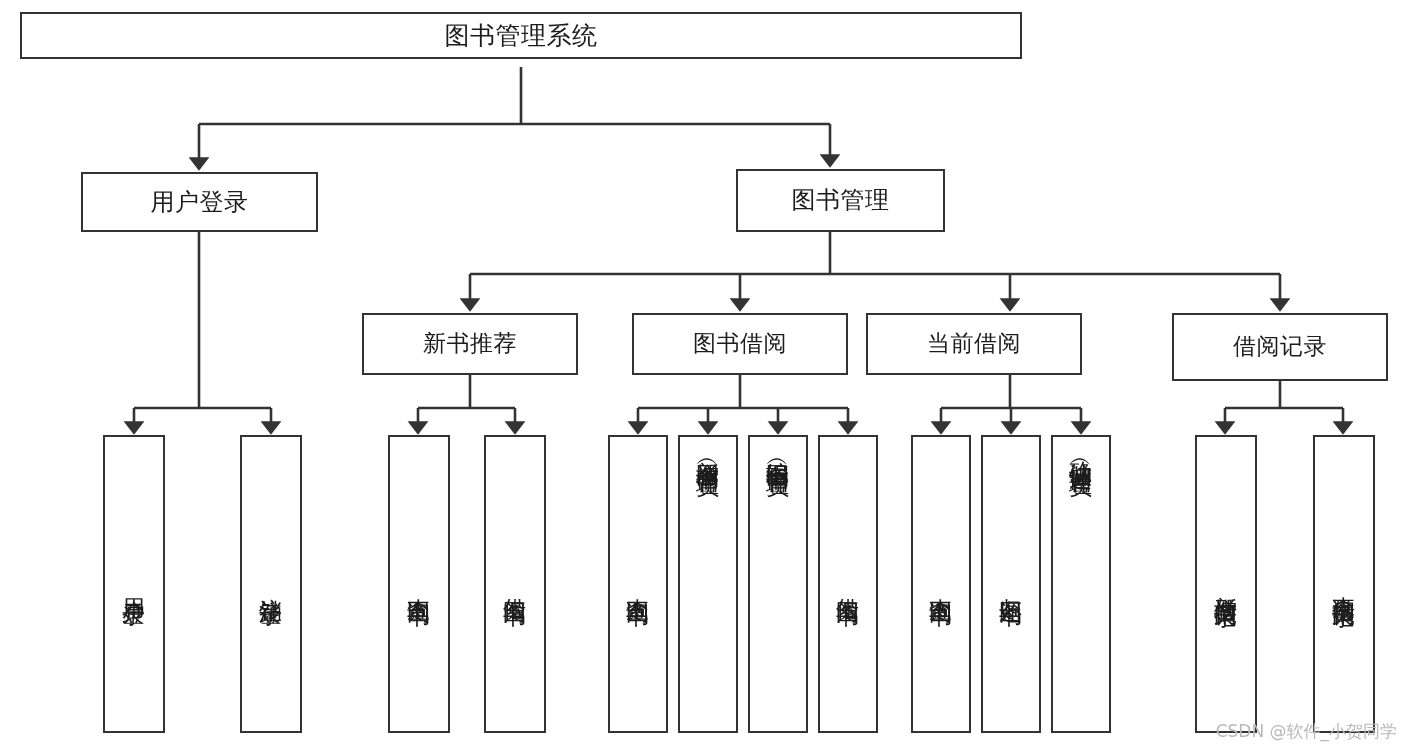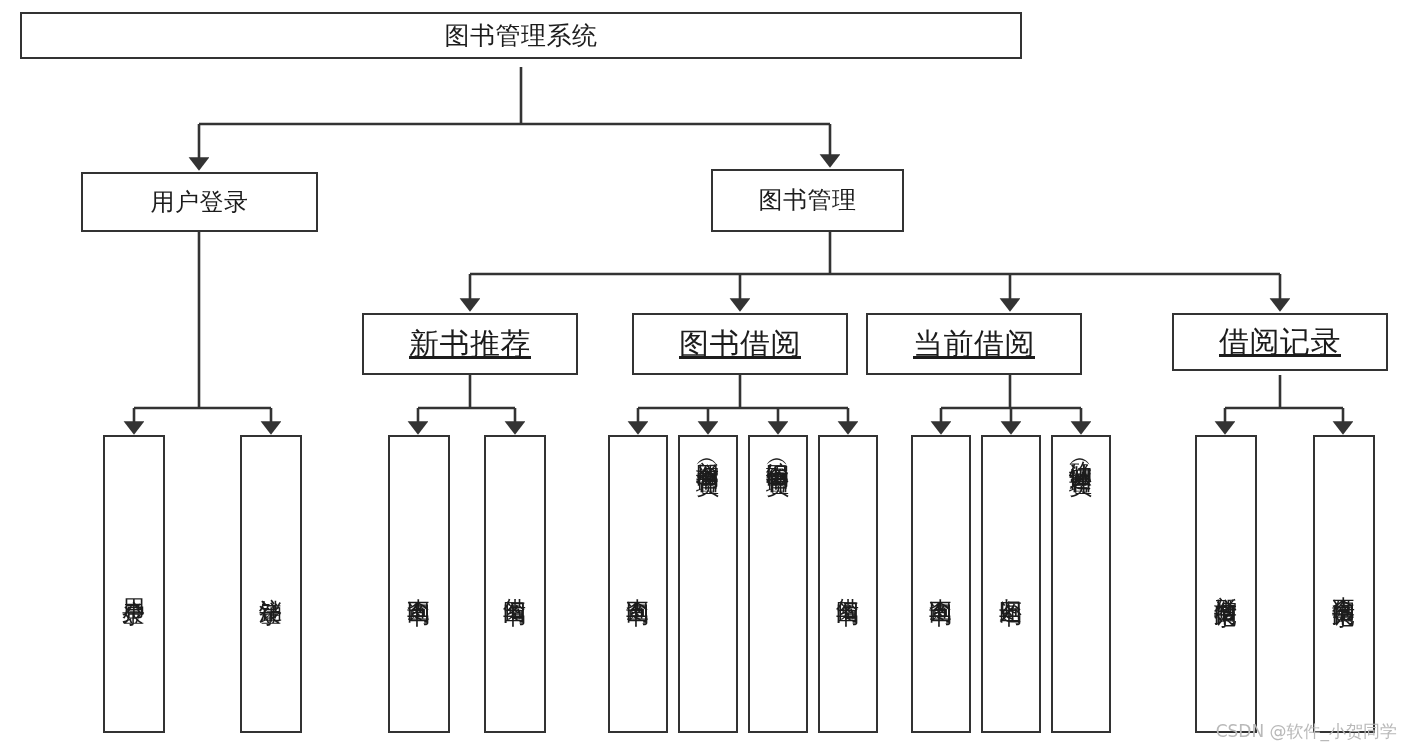--- a/index.html
+++ b/index.html
@@ -37,21 +37,21 @@
     z-index: 2;
   }
   .node .label {
     color: #1c1c1c;
     line-height: 1.12;
     letter-spacing: 0.5px;
     white-space: nowrap;
   }
   .node.root .label { font-size: 25px; }
   .node.lvl1 .label { font-size: 24px; }
-  .node.lvl2 .label { font-size: 30px; text-decoration: underline; }
+  .node.lvl2 .label { font-size: 23px; }
 
   .node.leaf {
     align-items: flex-start;
     padding-top: 6px;
   }
   .node.leaf .label {
     writing-mode: vertical-rl;
     text-orientation: upright;
     font-size: 23px;
     line-height: 1.22;
@@ -135,34 +135,34 @@
     </g>
   </svg>
 
   <div class="node root" style="left:20px; top:12px; width:1002px; height:47px;">
     <span class="label">图书管理系统</span>
   </div>
 
   <div class="node lvl1" style="left:81px; top:172px; width:237px; height:60px;">
     <span class="label">用户登录</span>
   </div>
-  <div class="node lvl1" style="left:711px; top:169px; width:193px; height:63px;">
+  <div class="node lvl1" style="left:736px; top:169px; width:209px; height:63px;">
     <span class="label">图书管理</span>
   </div>
 
   <div class="node lvl2" style="left:362px; top:313px; width:216px; height:62px;">
     <span class="label">新书推荐</span>
   </div>
   <div class="node lvl2" style="left:632px; top:313px; width:216px; height:62px;">
     <span class="label">图书借阅</span>
   </div>
   <div class="node lvl2" style="left:866px; top:313px; width:216px; height:62px;">
     <span class="label">当前借阅</span>
   </div>
-  <div class="node lvl2" style="left:1172px; top:313px; width:216px; height:58px;">
+  <div class="node lvl2" style="left:1172px; top:313px; width:216px; height:68px;">
     <span class="label">借阅记录</span>
   </div>
 
   <div class="node leaf center" style="left:103px; top:435px; width:62px; height:298px;">
     <span class="label">用户登录</span>
   </div>
   <div class="node leaf center" style="left:240px; top:435px; width:62px; height:298px;">
     <span class="label">注销登录</span>
   </div>
 

